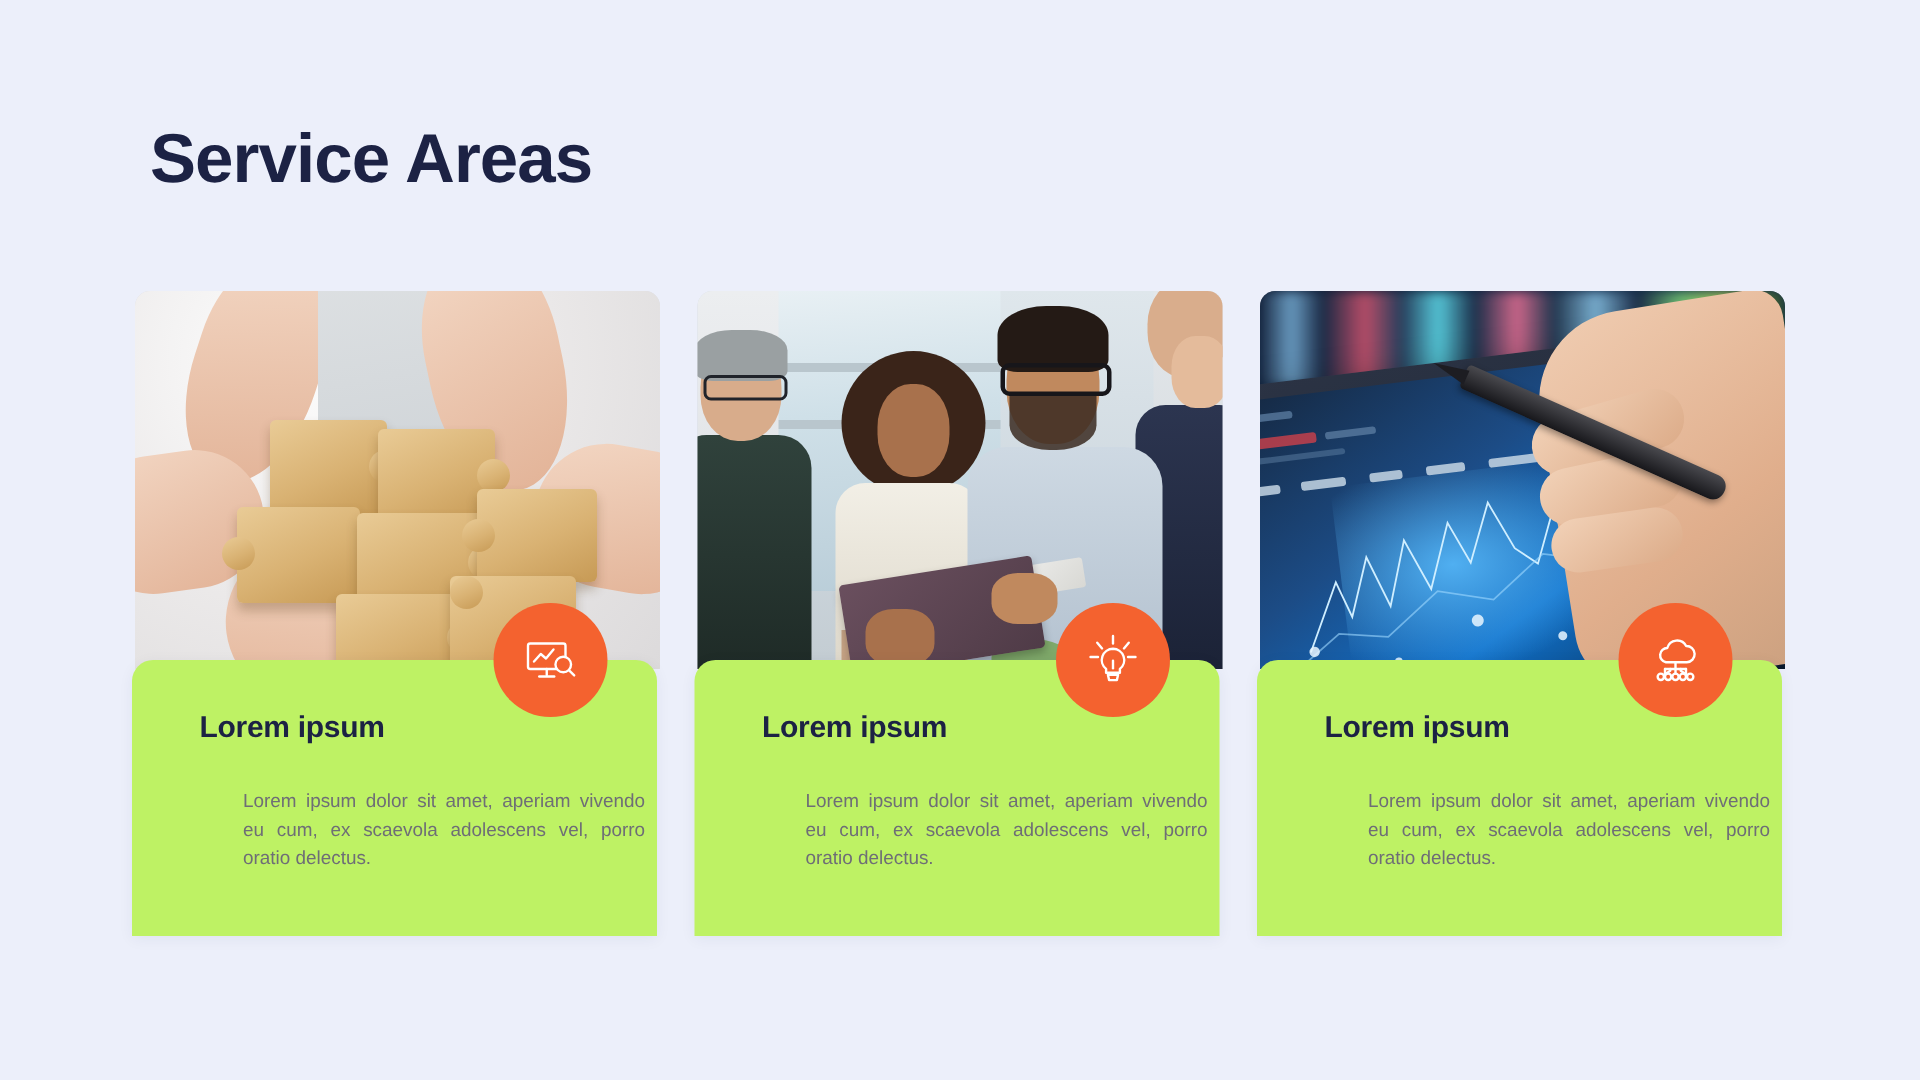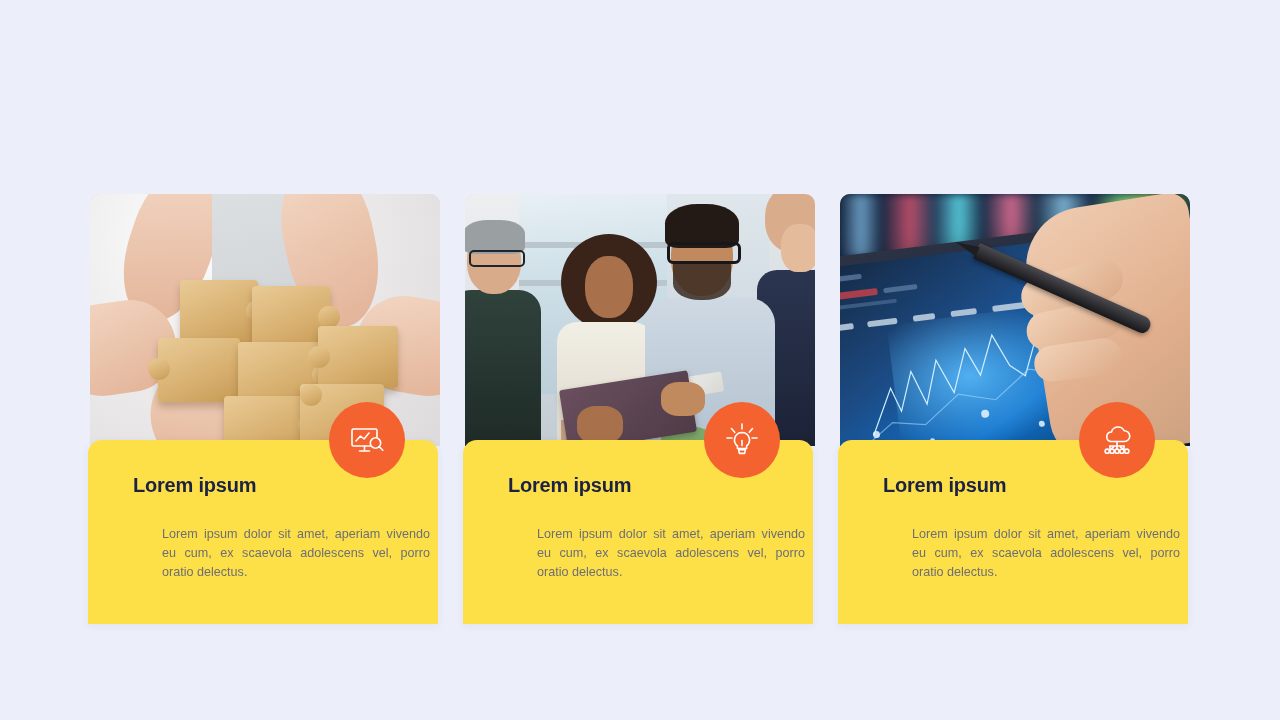--- a/index.html
+++ b/index.html
@@ -69,21 +69,21 @@
     inset: 0;
   }
 
   
   .card-panel {
     position: absolute;
     left: -2px;
     top: 246px;
     width: 350px;
     height: 184px;
-    background: #fde047;
+    background: #bef264;
     border-radius: 14px 14px 0 0;
     box-shadow: 0 2px 10px rgba(40,50,90,0.06);
   }
 
   .card-heading {
     position: absolute;
     left: 45px;
     top: 34px;
     font-size: 20px;
     font-weight: bold;
@@ -290,20 +290,21 @@
     content:""; position:absolute; left:-22px; top:4px;
     border-top:5px solid transparent; border-bottom:5px solid transparent;
     border-right:24px solid #1d1d22;
   }
 </style>
 </head>
 <body>
 
 <div class="slide">
 
+  <div class="page-title">Service Areas</div>
 
   <div class="cards">
 
     <div class="card card-1">
 
       <div class="card-photo">
         <div class="scene">
           <div class="s1-bg"></div>
           <div class="s1-shirt"></div>
           <div class="s1-arm a1"></div>

